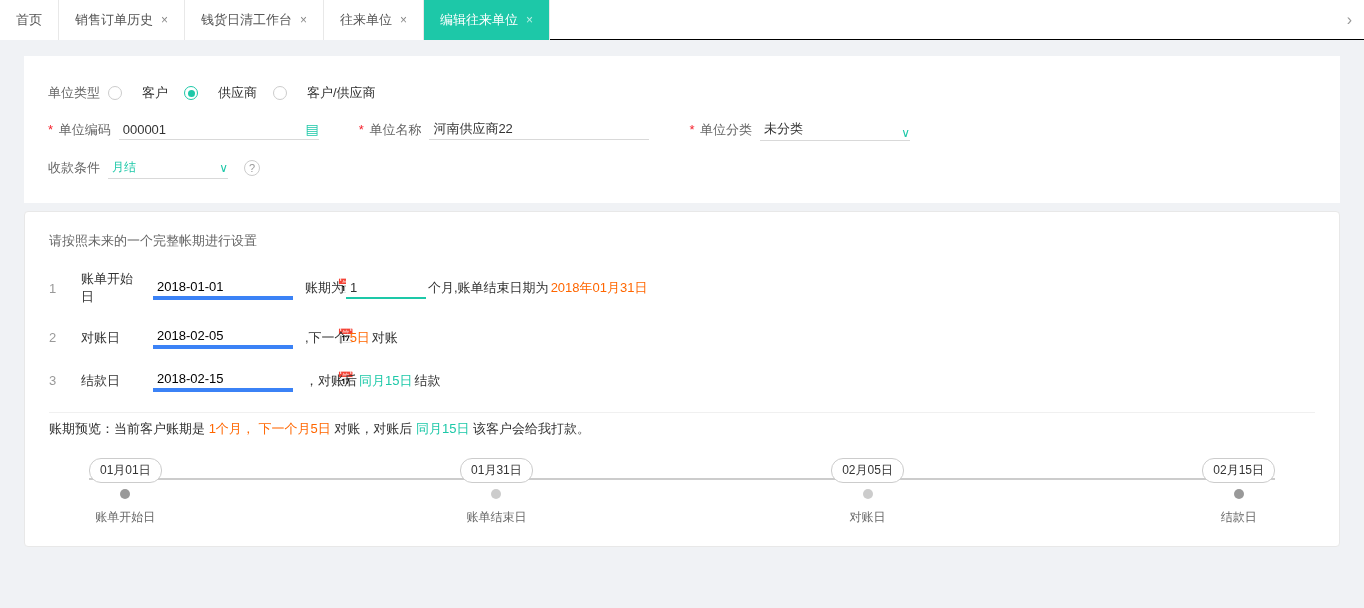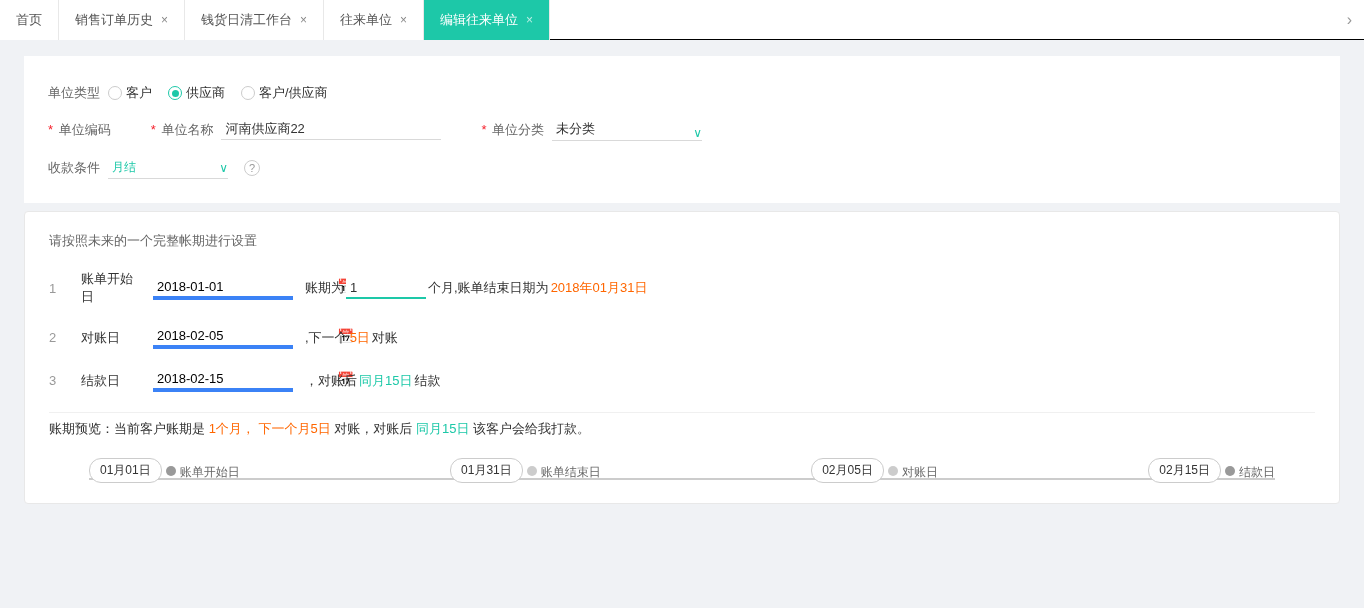--- a/index.html
+++ b/index.html
@@ -81,21 +81,21 @@
     }
 
     .radio-group {
       display: flex;
       align-items: center;
       gap: 16px;
     }
     .radio-item {
       display: flex;
       align-items: center;
-      gap: 4px;
+      gap: 20px;
       cursor: pointer;
       font-size: 13px;
     }
     .radio-circle {
       width: 14px;
       height: 14px;
       border-radius: 50%;
       border: 1.5px solid #ccc;
       display: flex;
       align-items: center;
@@ -290,21 +290,21 @@
     }
     .timeline-nodes {
       display: flex;
       justify-content: space-between;
       position: relative;
       z-index: 1;
       padding: 0 40px;
     }
     .timeline-node {
       display: flex;
-      flex-direction: row;
+      flex-direction: column;
       align-items: center;
       gap: 4px;
     }
     .node-date {
       background: #fff;
       border: 1px solid #ccc;
       border-radius: 12px;
       padding: 3px 10px;
       font-size: 12px;
       color: #333;
@@ -372,20 +372,24 @@
         </label>
       </div>
     </div>
 
     <div class="form-row">
       <div class="field-item">
         <span class="form-label">
           <span class="required-star">*</span>
           <span>单位编码</span>
         </span>
+        <div class="input-with-icon">
+          <input type="text" value="000001" style="">
+          <span class="input-icon">▤</span>
+        </div>
       </div>
 
       <div class="field-item" style="margin-left:32px;">
         <span class="form-label">
           <span class="required-star">*</span>
           <span>单位名称</span>
         </span>
         <input type="text" class="text-input" style="width: 220px;" value="河南供应商22">
       </div>
 

